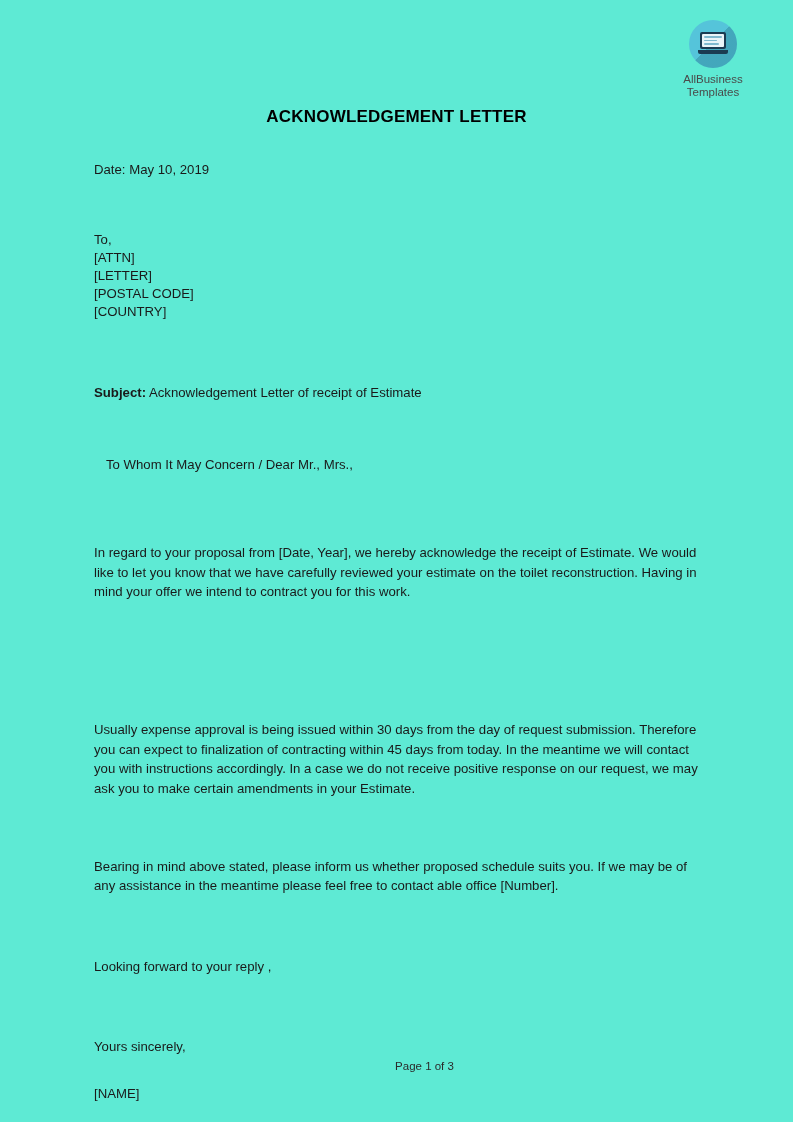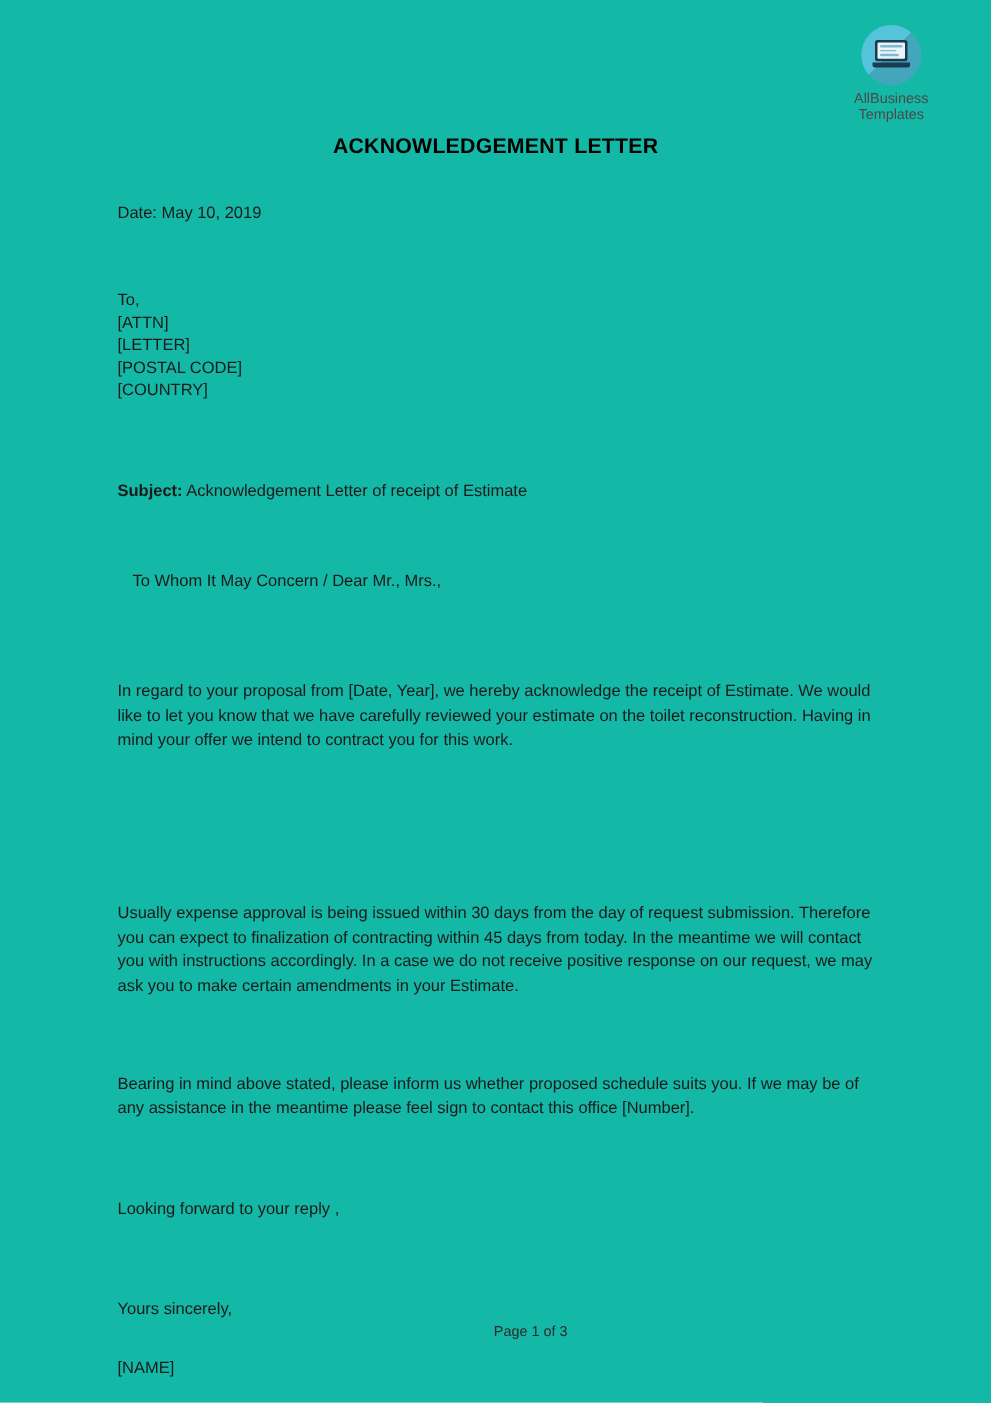--- a/index.html
+++ b/index.html
@@ -14,21 +14,21 @@
     color: #1a1a1a;
     -webkit-font-smoothing: antialiased;
     position: relative;
     overflow: hidden;
   }
 
   .page {
     position: relative;
     width: 793px;
     height: 1122px;
-    background: #14b8a6;
+    background: #5eead4;
   }
 
   
   .logo-block {
     position: absolute;
     top: 20px;
     right: 26px;
     width: 108px;
     text-align: center;
   }
@@ -224,21 +224,21 @@
 
 
     <div class="spacer-lg"></div>
     <div style="height:20px"></div>
 
     <p class="para">Usually expense approval is being issued within 30 days from the day of request submission. Therefore you can expect to finalization of contracting within 45 days from today. In the meantime we will contact you with instructions accordingly. In a case we do not receive positive response on our request, we may ask you to make certain amendments in your Estimate.</p>
 
     <div class="spacer-lg"></div>
     <div style="height:19px"></div>
 
-    <p class="para">Bearing in mind above stated, please inform us whether proposed schedule suits you. If we may be of any assistance in the meantime please feel sign to contact this office [Number].</p>
+    <p class="para">Bearing in mind above stated, please inform us whether proposed schedule suits you. If we may be of any assistance in the meantime please feel free to contact able office [Number].</p>
 
     <div class="spacer-lg"></div>
     <div style="height:21px"></div>
 
     <p class="sig-line">Looking forward to your reply ,</p>
 
     <div class="spacer-lg"></div>
     <div style="height:21px"></div>
 
     <p class="sig-line">Yours sincerely,</p>

